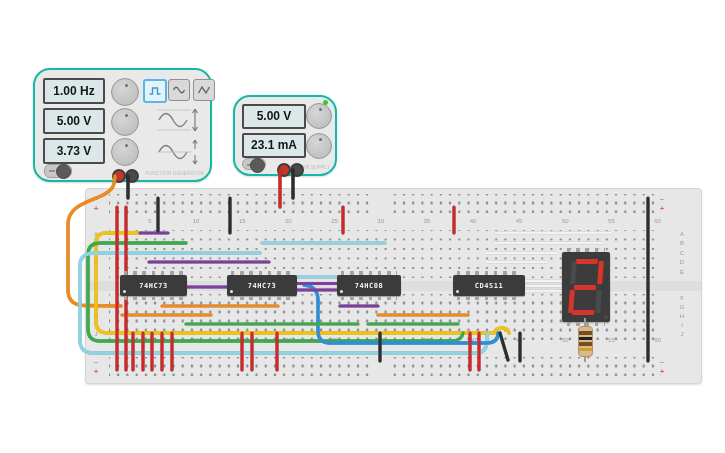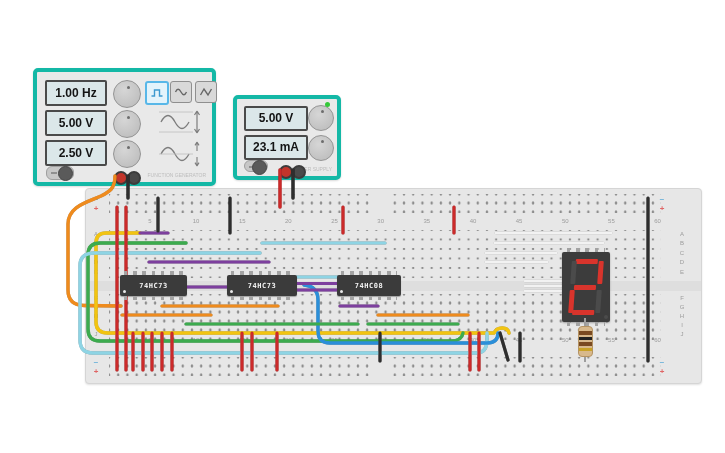--- a/index.html
+++ b/index.html
@@ -1,20 +1,20 @@
 <!DOCTYPE html>
 <html><head>
 <meta charset="utf-8">
 <style>
   html,body{margin:0;padding:0;background:#fff;}
   #stage{position:relative;width:725px;height:453px;background:#fff;overflow:hidden;
          font-family:"Liberation Sans",sans-serif;}
 
   
-  .panel{position:absolute;background:#e9e9e9;border:4px solid #14b8a6;border-radius:5px;
+  .panel{position:absolute;background:#e9e9e9;border:2px solid #14b8a6;border-radius:17px;
          box-shadow:0 1px 2px rgba(0,0,0,.15);}
   .lcd{position:absolute;background:#dbe7e9;border:2px solid #4a4a4a;border-radius:2px;
        color:#141414;font-weight:bold;font-size:12px;line-height:22px;text-align:center;}
   .knob{position:absolute;border-radius:50%;background:radial-gradient(circle at 40% 35%,#d6d6d6,#b9b9b9);
         border:1px solid #949494;}
   .knob::after{content:"";position:absolute;left:50%;top:18%;width:3px;height:3px;border-radius:50%;
         background:#6d6d6d;}
   .wavebtn{position:absolute;width:20px;height:20px;border:1px solid #8f8f8f;border-radius:3px;
         background:#d9d9d9;display:flex;align-items:center;justify-content:center;}
   .wavebtn.sel{background:#e3f3fb;border:2px solid #58b7e8;}
@@ -79,21 +79,21 @@
   svg.wires path{fill:none;stroke-linecap:round;stroke-linejoin:round;pointer-events:stroke;}
 </style>
 </head>
 <body>
 
 <div id="stage">
 
   <div class="panel" style="left:33px;top:68px;width:175px;height:110px;">
     <div class="lcd" style="left:8px;top:8px;width:58px;height:22px;">1.00 Hz</div>
     <div class="lcd" style="left:8px;top:38px;width:58px;height:22px;">5.00 V</div>
-    <div class="lcd" style="left:8px;top:68px;width:58px;height:22px;">2.50 V</div>
+    <div class="lcd" style="left:8px;top:68px;width:58px;height:22px;">3.73 V</div>
 
     <div class="knob" style="left:76px;top:8px;width:26px;height:26px;"></div>
     <div class="knob" style="left:76px;top:38px;width:26px;height:26px;"></div>
     <div class="knob" style="left:76px;top:68px;width:26px;height:26px;"></div>
 
     <div class="wavebtn sel" style="left:108px;top:9px;">
       <svg width="14" height="12" viewBox="0 0 14 12">
           <path d="M1.5,9 H4.5 V3 H9.5 V9 H12.5" stroke="#3d99cf" stroke-width="1.4" fill="none"></path>
         </svg>
     </div>
@@ -265,20 +265,24 @@
     <span class="pin1"></span>
   </div>
   <div class="ic" style="left:227px;top:275px;width:70px;">
     <span>74HC73</span>
     <span class="pin1"></span>
   </div>
   <div class="ic" style="left:337px;top:275px;width:64px;">
     <span>74HC08</span>
     <span class="pin1"></span>
   </div>
+  <div class="ic" style="left:453px;top:275px;width:72px;">
+    <span>CD4511</span>
+    <span class="pin1"></span>
+  </div>
 
   <div class="sevenseg">
     <div class="digit" id="digit">
       <div class="seg seg-a on"></div>
       <div class="seg seg-b on"></div>
       <div class="seg seg-c"></div>
       <div class="seg seg-d on"></div>
       <div class="seg seg-e on"></div>
       <div class="seg seg-f"></div>
       <div class="seg seg-g on"></div>

